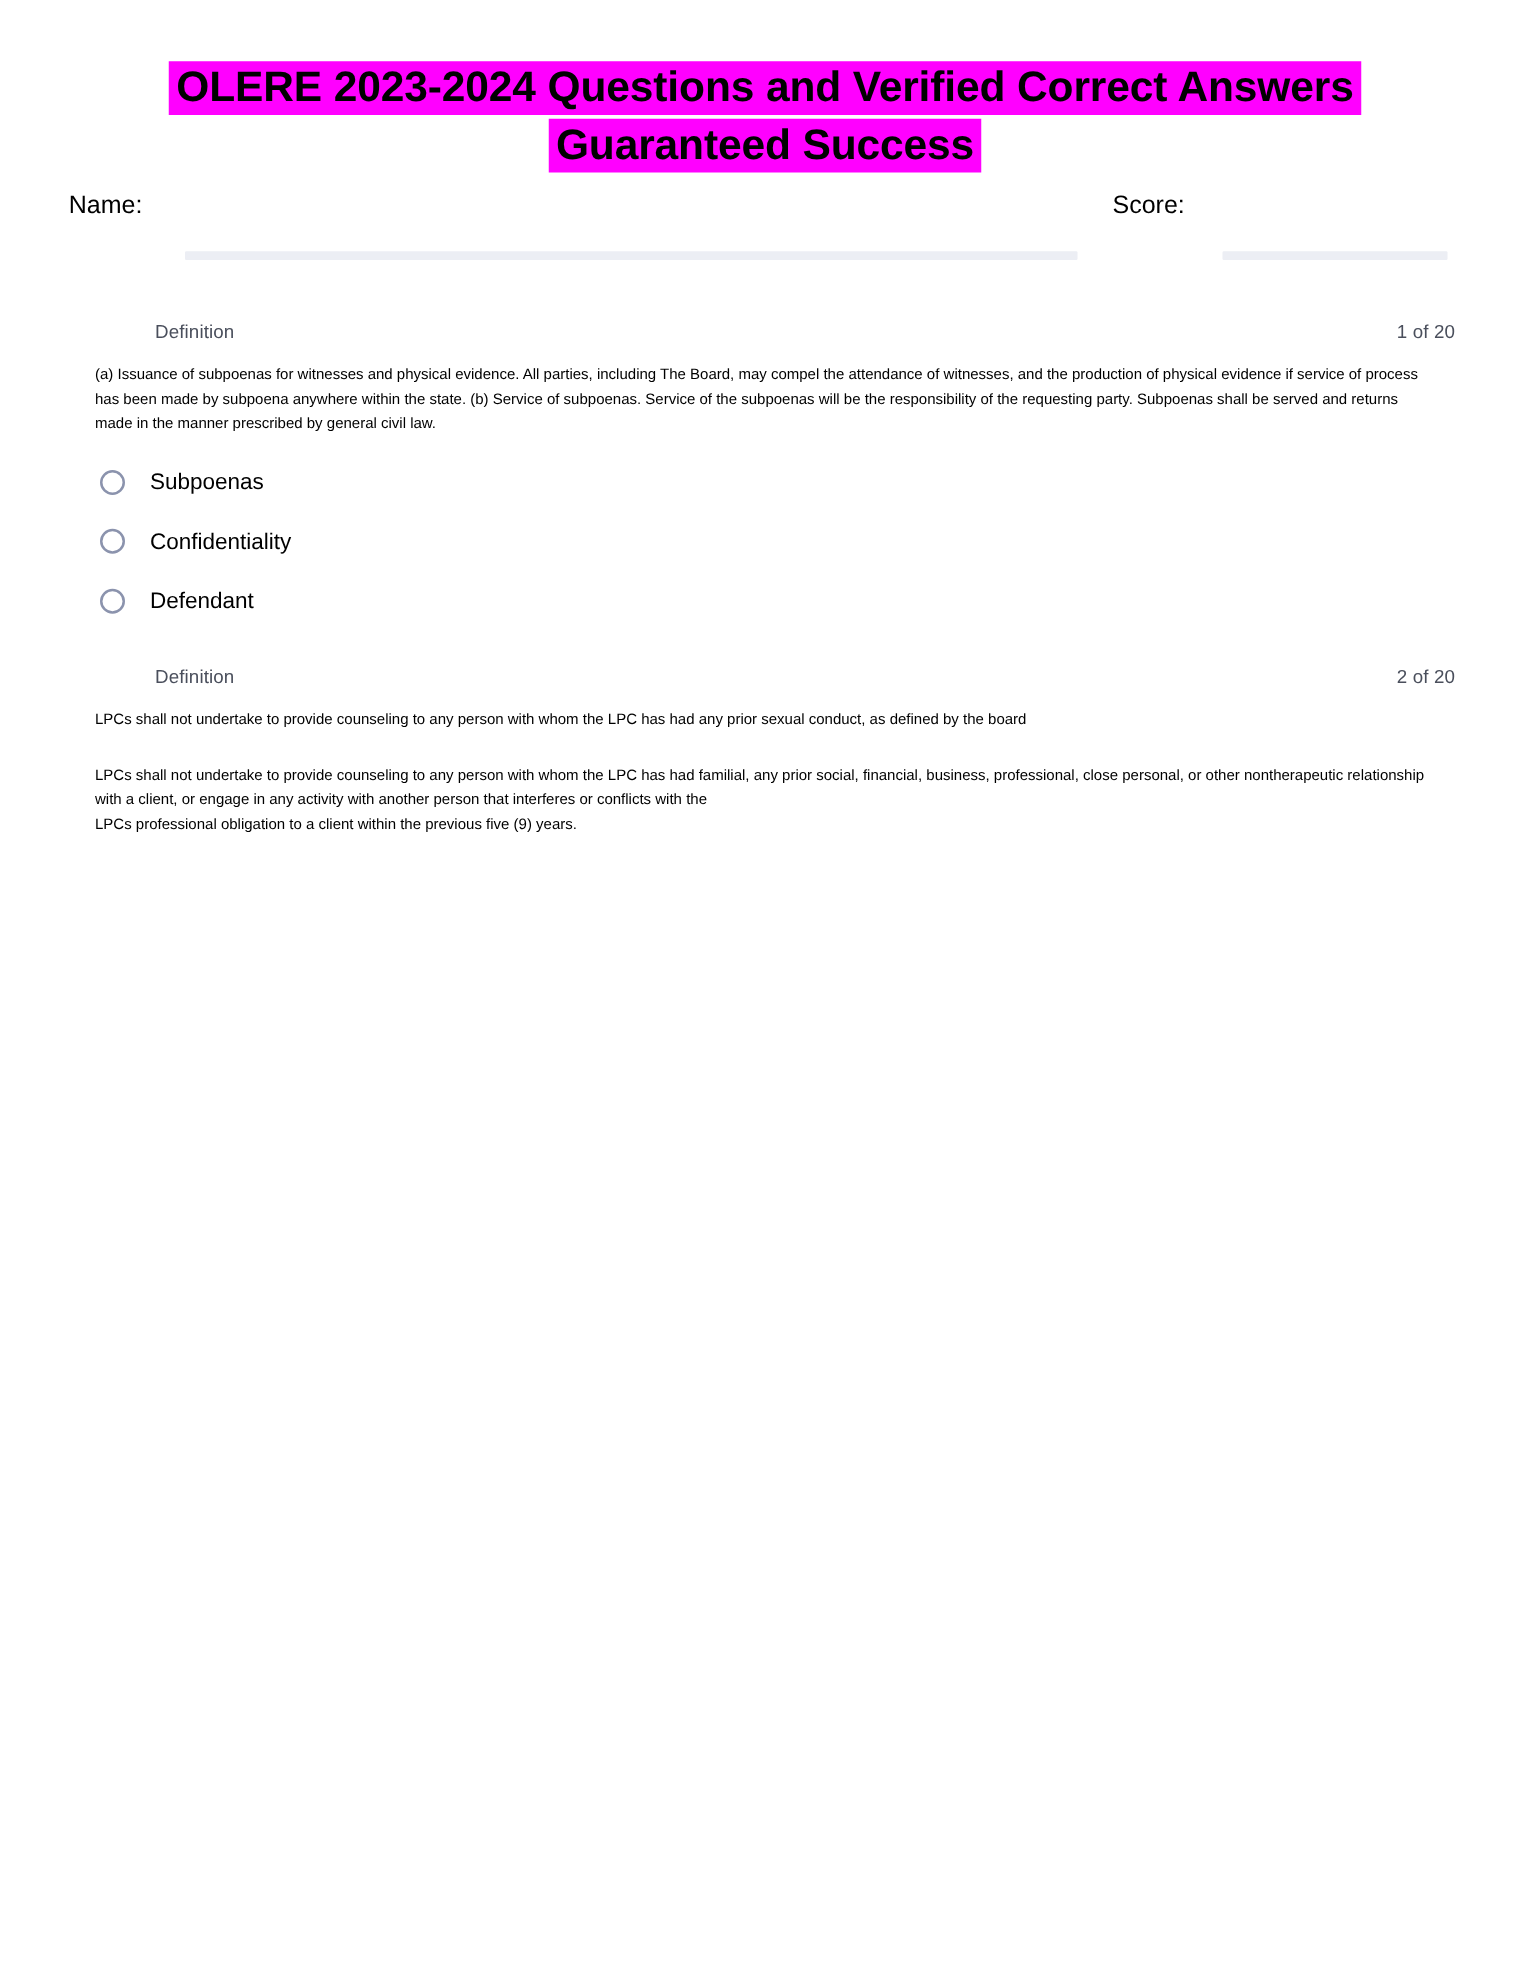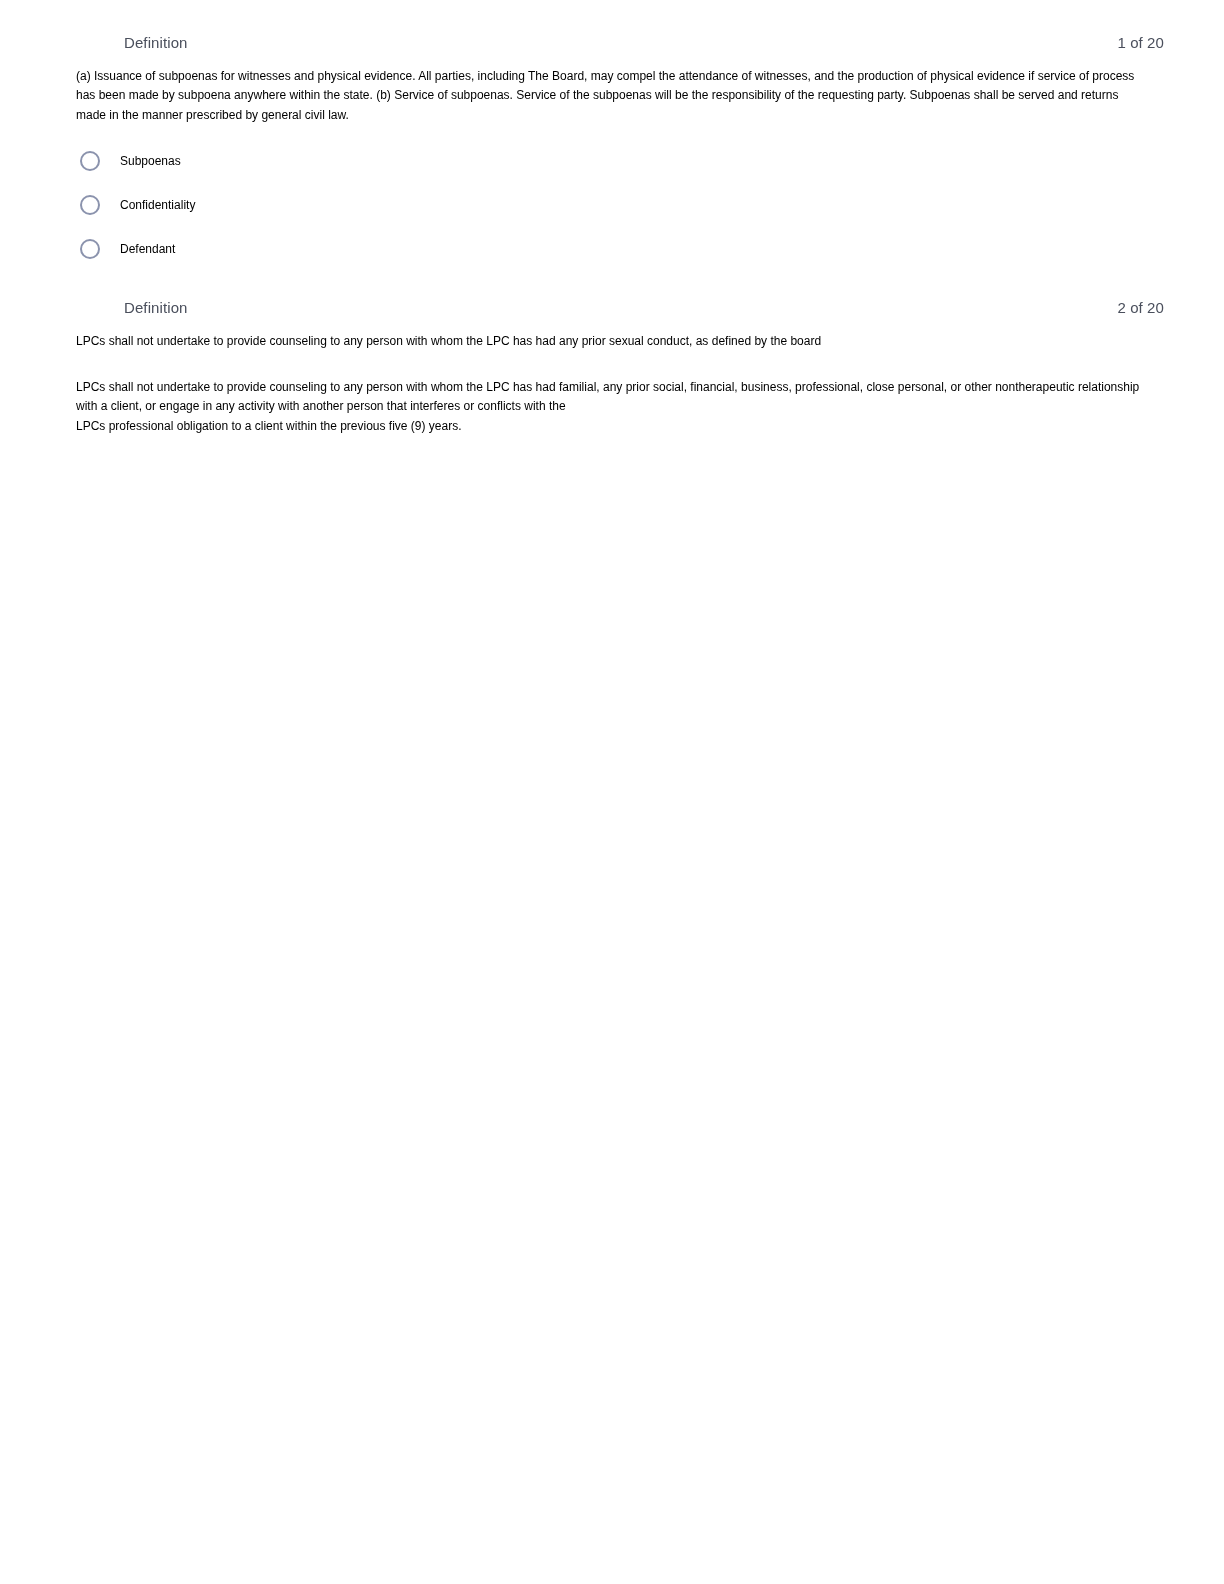--- a/index.html
+++ b/index.html
@@ -120,33 +120,43 @@
     flex: 0 0 auto;
     width: 20px;
     height: 20px;
     border: 2.5px solid #8b93ad;
     border-radius: 50%;
     box-sizing: border-box;
     margin-right: 20px;
     margin-left: 4px;
   }
   .option-label {
-    font-size: 12px;
+    font-size: 18px;
     line-height: 1.3;
     color: #000000;
   }
 
   .q-gap { height: 40px; }
 </style>
 </head>
 <body>
 
 <div class="page">
 
+  <div class="title-block">
+    <span class="title-line"><span class="hl">OLERE 2023-2024 Questions and Verified Correct Answers</span></span>
+    <span class="title-line"><span class="hl">Guaranteed Success</span></span>
+  </div>
 
+  <div class="idrow">
+    <span class="lbl lbl-name">Name:</span>
+    <span class="rule rule-name"></span>
+    <span class="lbl lbl-score">Score:</span>
+    <span class="rule rule-score"></span>
+  </div>
 
 
   <div class="questions">
 
     <div class="question">
       <div class="q-meta">
         <span class="q-kind">Definition</span>
         <span class="q-counter">1 of 20</span>
       </div>
       <p class="q-body">(a) Issuance of subpoenas for witnesses and physical evidence. All parties, including The Board, may compel the attendance of witnesses, and the production of physical evidence if service of process has been made by subpoena anywhere within the state. (b) Service of subpoenas. Service of the subpoenas will be the responsibility of the requesting party. Subpoenas shall be served and returns made in the manner prescribed by general civil law.</p>

